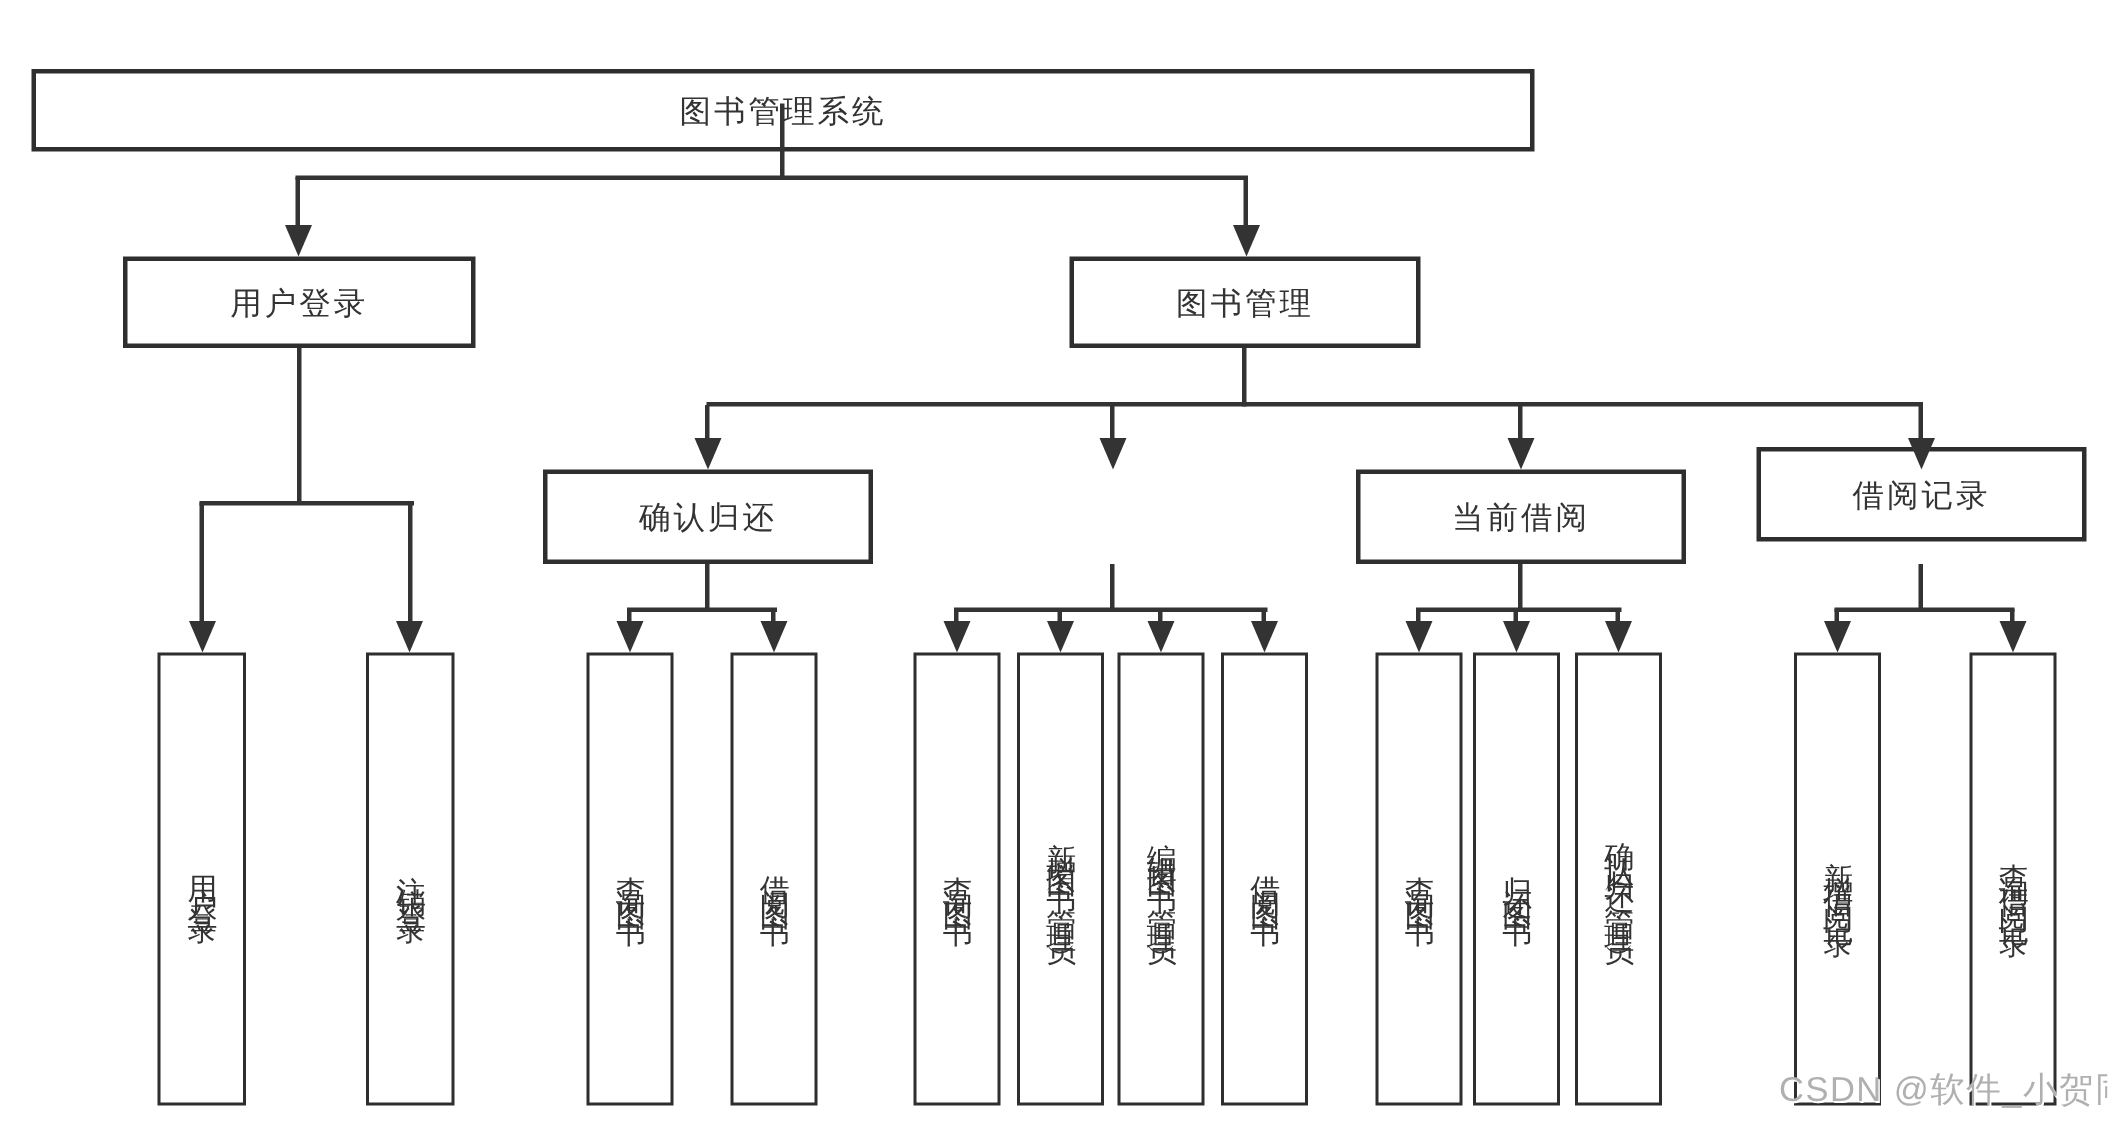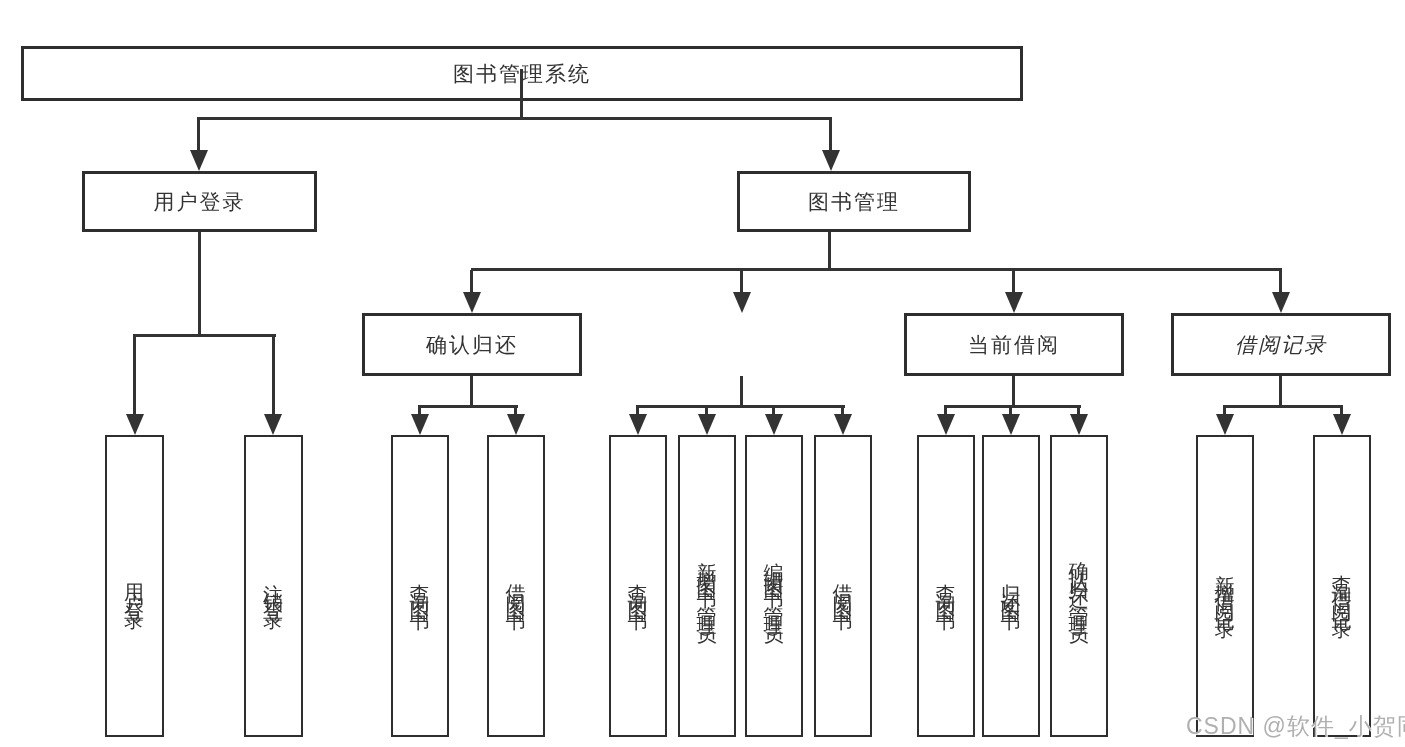--- a/index.html
+++ b/index.html
@@ -66,34 +66,34 @@
 <div class="canvas">
 
   <div class="box thick" style="left:21px; top:14px; width:1002px; height:55px;margin-top:32px;">
     <span class="h-label">图书管理系统</span>
   </div>
 
   <div class="box thick" style="left:82px; top:171px; width:235px; height:61px;">
     <span class="h-label">用户登录</span>
   </div>
 
-  <div class="box thick" style="left:713px; top:171px; width:234px; height:61px;margin-left:24px;">
+  <div class="box thick" style="left:713px; top:171px; width:234px; height:61px;">
     <span class="h-label">图书管理</span>
   </div>
 
   <div class="box thick" style="left:362px; top:313px; width:220px; height:63px;">
     <span class="h-label">确认归还</span>
   </div>
 
 
   <div class="box thick" style="left:904px; top:313px; width:220px; height:63px;">
     <span class="h-label">当前借阅</span>
   </div>
 
-  <div class="box thick" style="left:1171px; top:313px; width:220px; height:63px;font-style:italic;">
+  <div class="box thick" style="left:1171px; top:298px; width:220px; height:63px;">
     <span class="h-label">借阅记录</span>
   </div>
 
   <div class="box" style="left:105px; top:435px; width:59px; height:302px;">
     <span class="v-label">用户登录</span>
   </div>
   <div class="box" style="left:244px; top:435px; width:59px; height:302px;">
     <span class="v-label">注销登录</span>
   </div>
 

